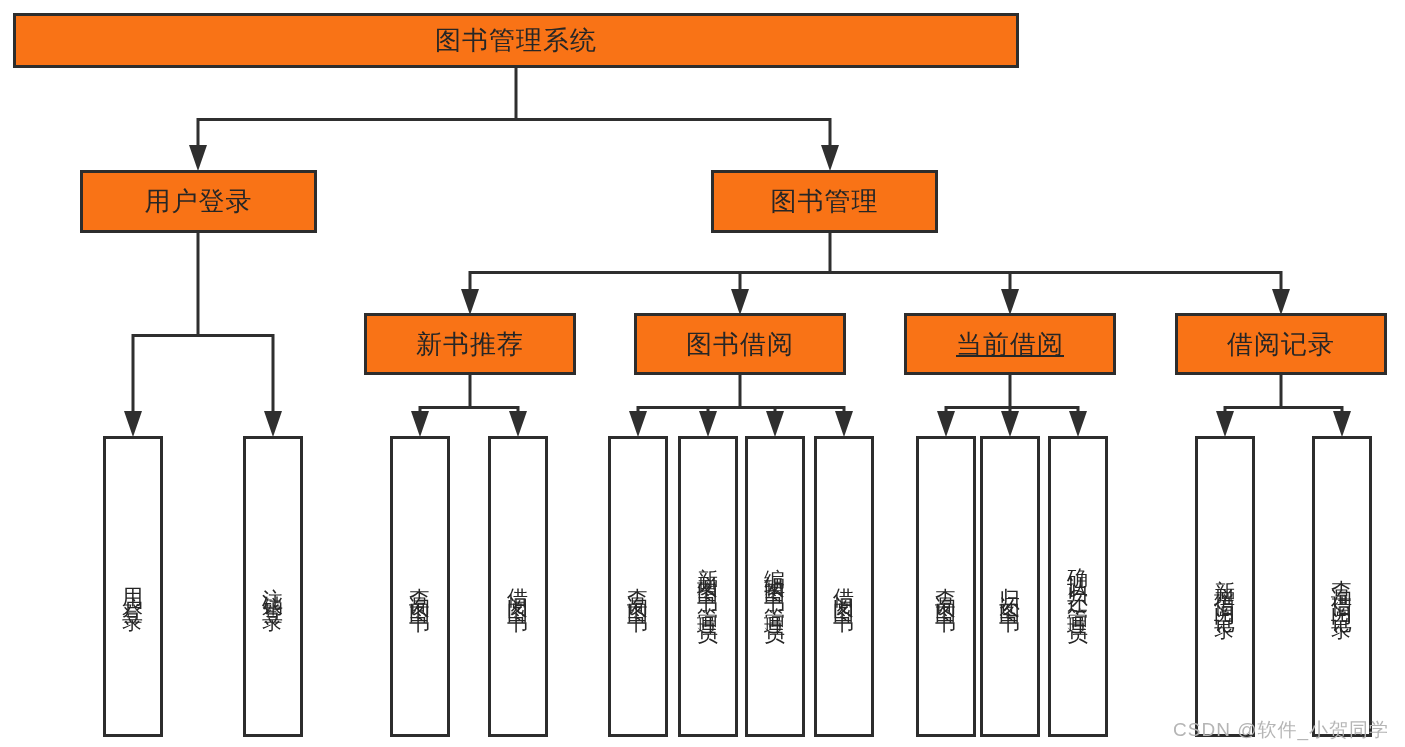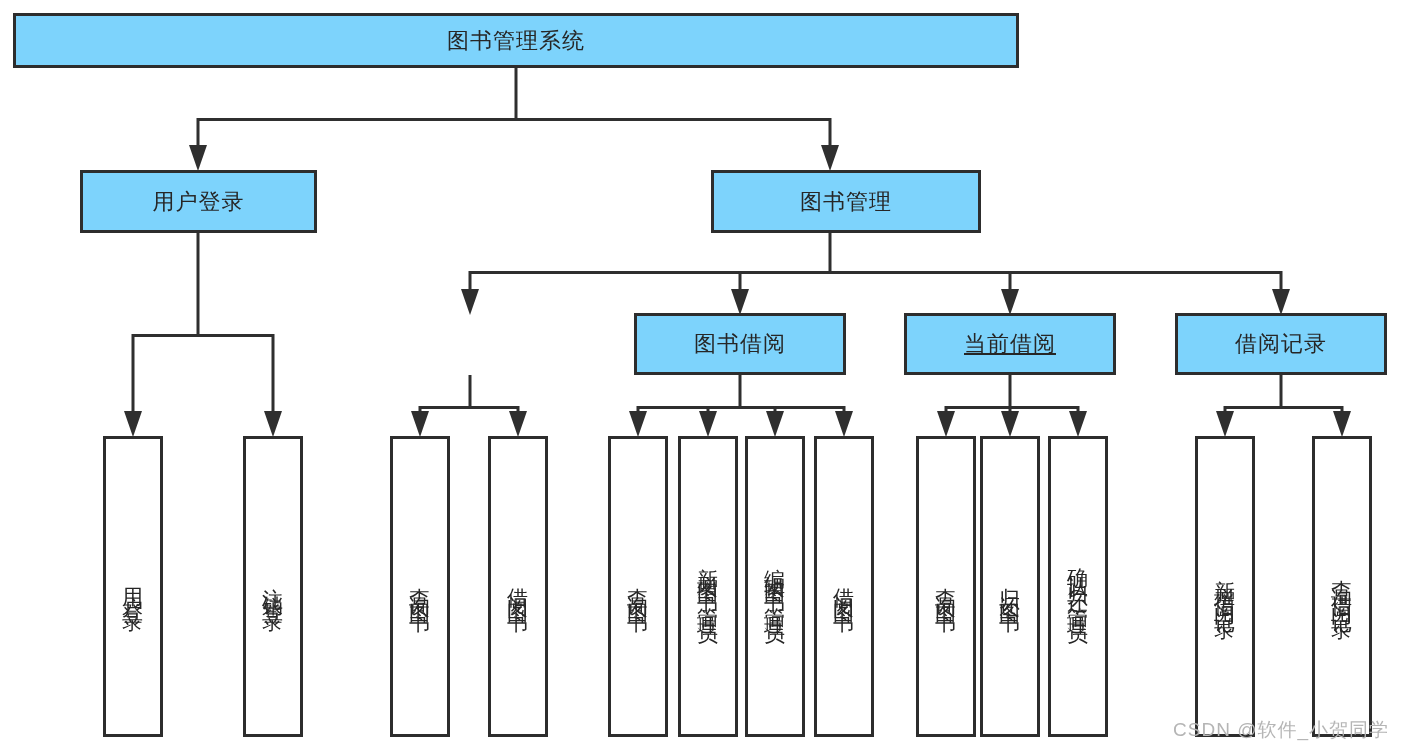--- a/index.html
+++ b/index.html
@@ -22,26 +22,26 @@
     background: var(--background);
     overflow: hidden;
   }
   .connector-layer {
     position: absolute;
     left: 0; top: 0;
     width: 1405px; height: 747px;
   }
   .node {
     position: absolute;
-    background: #7dd3fc;
+    background: #f97316;
     border: 3px solid var(--box_border);
     display: flex;
     align-items: center;
     justify-content: center;
-    font-size: 22px;
+    font-size: 26px;
     letter-spacing: 1px;
     color: var(--text);
     z-index: 2;
   }
   .leaf {
     position: absolute;
     background: #ffffff;
     border: 3px solid var(--box_border);
     width: 60px;
     height: 301px;
@@ -132,24 +132,27 @@
     </g>
   </svg>
 
   <div class="node" style="left:13px; top:13px; width:1006px; height:55px;">
     <span>图书管理系统</span>
   </div>
 
   <div class="node" style="left:80px; top:170px; width:237px; height:63px;">
     <span>用户登录</span>
   </div>
-  <div class="node" style="left:711px; top:170px; width:270px; height:63px;">
+  <div class="node" style="left:711px; top:170px; width:227px; height:63px;">
     <span>图书管理</span>
   </div>
 
+  <div class="node" style="left:364px; top:313px; width:212px; height:62px;">
+    <span>新书推荐</span>
+  </div>
   <div class="node" style="left:634px; top:313px; width:212px; height:62px;justify-content:center;">
     <span>图书借阅</span>
   </div>
   <div class="node" style="left:904px; top:313px; width:212px; height:62px;text-decoration:underline;">
     <span>当前借阅</span>
   </div>
   <div class="node" style="left:1175px; top:313px; width:212px; height:62px;">
     <span>借阅记录</span>
   </div>
 

